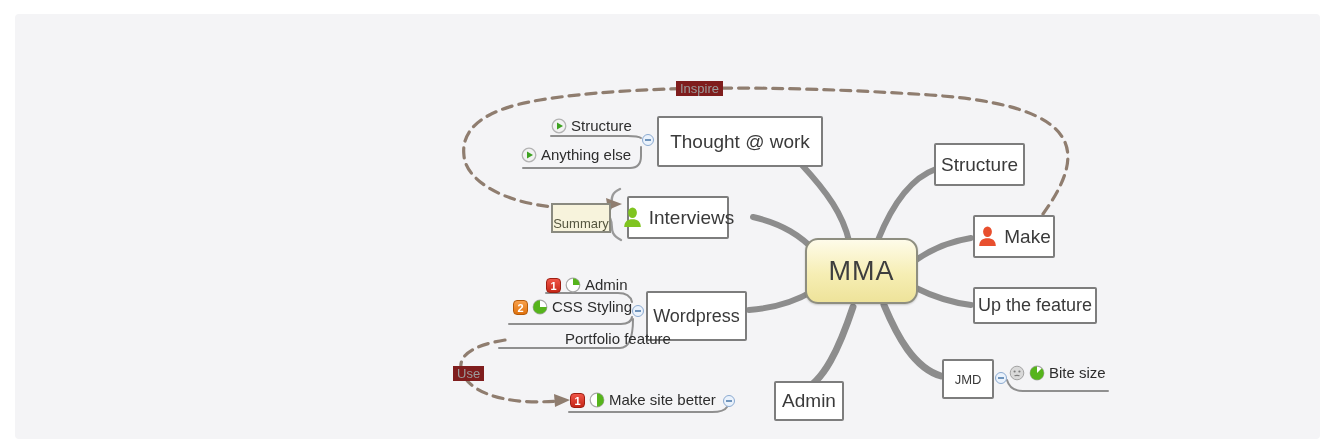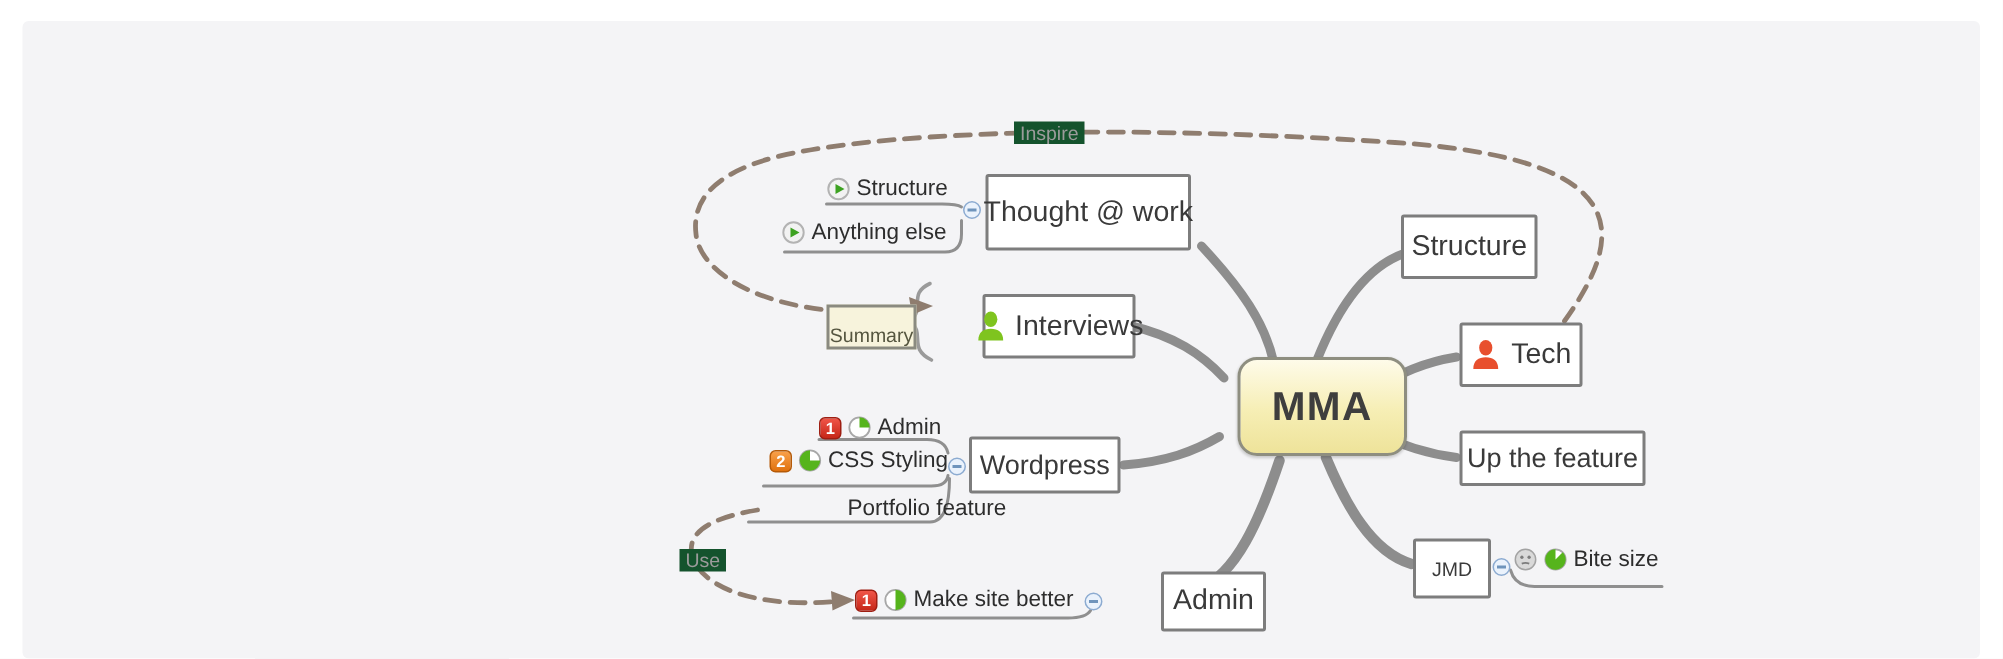--- a/index.html
+++ b/index.html
@@ -3,37 +3,37 @@
 <meta charset="utf-8">
 <style>
   html,body{margin:0;padding:0;}
   .stage{position:relative;width:1335px;height:439px;background:#ffffff;overflow:hidden;
          font-family:"Liberation Sans",sans-serif;}
   .board{position:absolute;left:15px;top:14px;width:1305px;height:425px;background:#f4f4f6;border-radius:4px;}
   .lines{position:absolute;left:0;top:0;width:1335px;height:439px;}
   .topic{position:absolute;background:#ffffff;border:2px solid #7d7d7d;border-radius:2px;
          display:flex;align-items:center;justify-content:center;gap:6px;color:#3a3a3a;
          box-sizing:border-box;white-space:nowrap;}
-  .root{position:absolute;left:825px;top:238px;width:113px;height:66px;border:2px solid #8e8e80;
+  .root{position:absolute;left:805px;top:238px;width:113px;height:66px;border:2px solid #8e8e80;
         border-radius:13px;background:linear-gradient(180deg,#fefbe9 0%,#f6eeb4 55%,#eee39a 100%);
-        display:flex;align-items:center;justify-content:center;font-size:27px;font-weight:bold;
+        display:flex;align-items:center;justify-content:center;font-size:27px;font-weight:normal;
         color:#3e3e3e;letter-spacing:1px;box-sizing:border-box;box-shadow:0 1px 2px rgba(0,0,0,.18);}
   .callout{position:absolute;left:551px;top:203px;width:60px;height:30px;background:#f7f3dc;
            border:2px solid #8a8a80;display:flex;align-items:flex-end;justify-content:center;
            font-size:13px;color:#55553f;box-sizing:border-box;}
   .subrow{position:absolute;display:flex;align-items:flex-end;gap:4px;font-size:15px;color:#2d2d2d;
           white-space:nowrap;height:18px;}
   .toggle{position:absolute;width:12px;height:12px;border-radius:50%;background:#eaf2fc;
           border:1px solid #8cabd1;box-sizing:border-box;}
   .toggle::after{content:"";position:absolute;left:2px;right:2px;top:4px;height:2px;background:#6f94bc;}
   .badge{width:15px;height:15px;border-radius:4px;color:#fff;font-size:11px;font-weight:bold;
          display:flex;align-items:center;justify-content:center;box-sizing:border-box;}
   .badge.p1{background:linear-gradient(180deg,#f05548,#c62718);border:1px solid #9e1e12;}
   .badge.p2{background:linear-gradient(180deg,#f9a04a,#e0720e);border:1px solid #b55a08;}
-  .rel-label{position:absolute;background:#14532d;color:#9b9b9b;font-size:13px;padding:0 4px;}
+  .rel-label{position:absolute;background:#7f1d1d;color:#9b9b9b;font-size:13px;padding:0 4px;}
   .icon{display:inline-flex;flex:0 0 auto;}
 </style>
 </head>
 <body>
 
 <div class="stage">
   <div class="board"></div>
 
   <svg class="lines" viewBox="0 0 1335 439">
 
@@ -71,45 +71,45 @@
     </g>
   </svg>
 
   <div class="rel-label" style="left:676px;top:81px;">Inspire</div>
   <div class="rel-label" style="left:453px;top:366px;">Use</div>
 
   <div class="root">
     <span>MMA</span>
   </div>
 
-  <div class="topic" style="left:657px;top:116px;width:137px;height:51px;font-size:19px;">
+  <div class="topic" style="left:657px;top:116px;width:166px;height:51px;font-size:19px;">
     <span>Thought @ work</span>
   </div>
   <div class="topic" style="left:934px;top:143px;width:91px;height:43px;font-size:19px;">
     <span>Structure</span>
   </div>
   <div class="topic" style="left:973px;top:215px;width:82px;height:43px;font-size:19px;">
     <span class="icon">
       <svg width="21" height="21" viewBox="0 0 21 21">
         <ellipse cx="10.5" cy="5.8" rx="4.4" ry="5.2" fill="#e84f2e"></ellipse>
         <path d="M2.2,20 C2.2,14.5 5.6,12.2 10.5,12.2 C15.4,12.2 18.8,14.5 18.8,20 Z" fill="#e84f2e"></path>
       </svg>
     </span>
-    <span>Tech</span>
-  </div>
-  <div class="topic" style="left:655px;top:196px;width:102px;height:43px;font-size:19px;">
+    <span>Make</span>
+  </div>
+  <div class="topic" style="left:627px;top:196px;width:102px;height:43px;font-size:19px;">
     <span class="icon">
       <svg width="21" height="21" viewBox="0 0 21 21">
         <ellipse cx="10.5" cy="5.8" rx="4.4" ry="5.2" fill="#7fc41f"></ellipse>
         <path d="M2.2,20 C2.2,14.5 5.6,12.2 10.5,12.2 C15.4,12.2 18.8,14.5 18.8,20 Z" fill="#7fc41f"></path>
       </svg>
     </span>
     <span>Interviews</span>
   </div>
-  <div class="topic" style="left:646px;top:291px;width:101px;height:38px;font-size:18px;text-align:right;">
+  <div class="topic" style="left:646px;top:291px;width:101px;height:50px;font-size:18px;text-align:right;">
     <span>Wordpress</span>
   </div>
   <div class="topic" style="left:973px;top:287px;width:124px;height:37px;font-size:18px;">
     <span>Up the feature</span>
   </div>
   <div class="topic" style="left:774px;top:381px;width:70px;height:40px;font-size:19px;">
     <span>Admin</span>
   </div>
   <div class="topic" style="left:942px;top:359px;width:52px;height:40px;font-size:13px;">
     <span>JMD</span>

